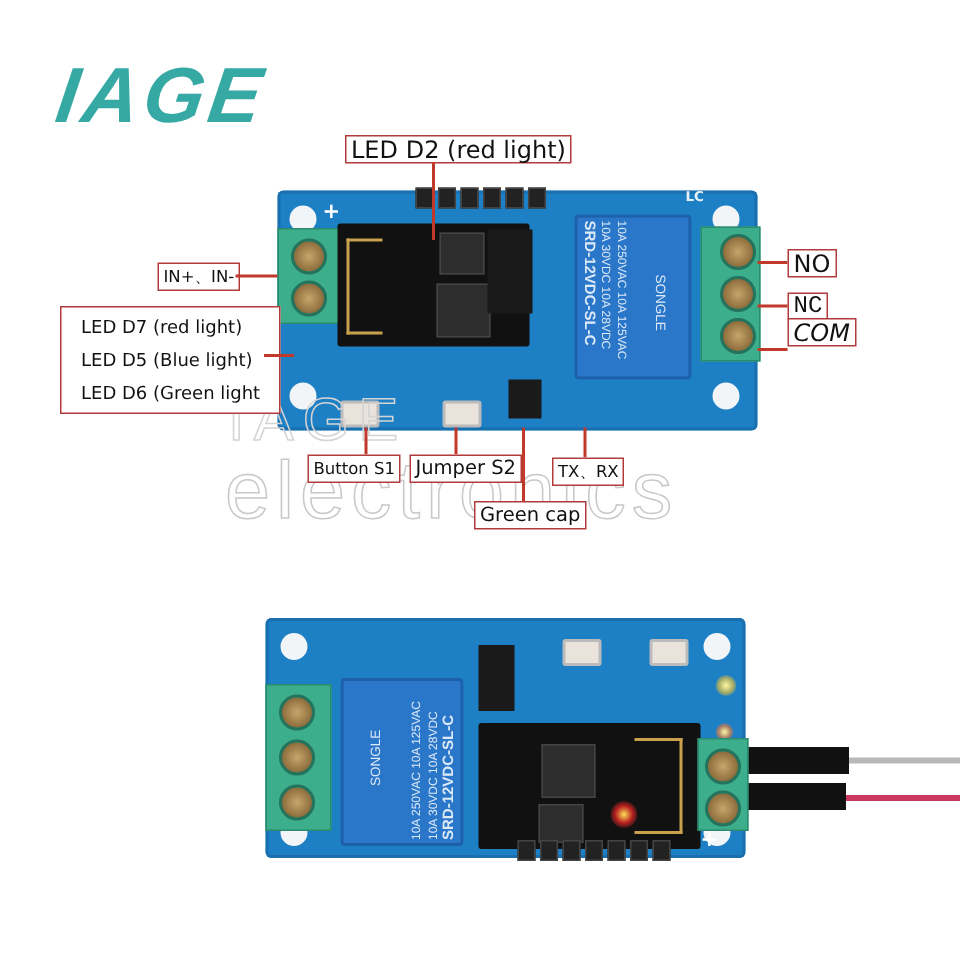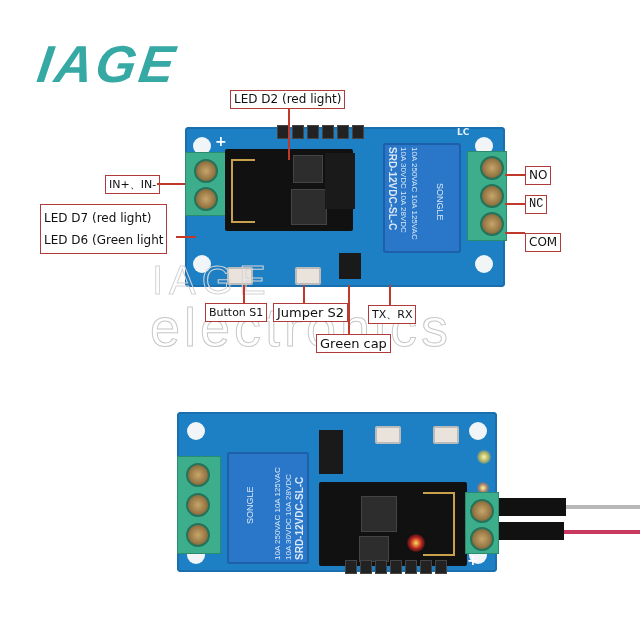--- a/index.html
+++ b/index.html
@@ -1,22 +1,22 @@
 <!DOCTYPE html>
 <html><head>
 <meta charset="utf-8">
 <style>
   html,body{margin:0;padding:0;background:#fff;}
   body{width:640px;height:640px;position:relative;overflow:hidden;font-family:"DejaVu Sans","Liberation Sans",sans-serif;}
   .abs{position:absolute;}
   .logo{left:38px;top:38px;font-family:"Liberation Sans",sans-serif;font-weight:900;font-style:italic;font-size:52px;color:#36a9a4;letter-spacing:3px;transform:skewX(-8deg);line-height:1;}
   .watermark{left:150px;top:300px;font-family:"Liberation Sans",sans-serif;font-size:54px;color:transparent;-webkit-text-stroke:1px #c8c8c8;letter-spacing:4px;line-height:1;}
   .watermark-top{left:152px;top:258px;font-family:"Liberation Sans",sans-serif;font-size:40px;color:transparent;-webkit-text-stroke:1px #d4d4d4;letter-spacing:6px;}
-  .label{border:1.5px solid #b13a3a;background:#fff;color:#111;font-size:12px;padding:1px 3px;white-space:nowrap;line-height:15px;}
-  .label-multi{border:1.5px solid #b13a3a;background:#fff;color:#111;font-size:12px;padding:2px 3px;line-height:22px;}
+  .label{border:1.5px solid #b13a3a;background:#fff;color:#111;font-size:16px;padding:1px 3px;white-space:nowrap;line-height:15px;}
+  .label-multi{border:1.5px solid #b13a3a;background:#fff;color:#111;font-size:12px;padding:2px 13px;line-height:22px;}
   .line{background:#c0392b;}
   .board{background:#1d7fc4;border-radius:4px;box-shadow:inset 0 0 0 2px #1a6fae;}
   .hole{width:18px;height:18px;border-radius:50%;background:#f1f5f8;}
   .relay{background:#2a76c9;border-radius:3px;box-shadow:inset 0 0 0 2px #1d5fa8;color:#dce9f7;font-size:8px;font-family:"Liberation Sans",sans-serif;}
   .term{background:#3cae8c;border:1px solid #2b8b6e;}
   .screw{width:20px;height:20px;border-radius:50%;background:radial-gradient(circle,#c7a66b 0%,#8d6d3c 70%);border:2px solid #24735c;}
   .esp{background:#111;border-radius:2px;}
   .chip{background:#2d2d2d;border:1px solid #444;}
   .header-pin{width:10px;height:12px;background:#222;border:1px solid #444;}
   .btn{width:22px;height:14px;background:#e9e3dc;border:2px solid #bbb;border-radius:2px;}
@@ -84,29 +84,30 @@
 <div class="abs watermark">electronics</div>
 
 <div class="abs label" style="left:230px;top:90px;">LED D2 (red light)</div>
 <div class="abs line" style="left:288px;top:108px;width:1.5px;height:52px;"></div>
 
 <div class="abs label" style="left:105px;top:175px;font-size:11px;">IN+、IN-</div>
 <div class="abs line" style="left:157px;top:183px;width:28px;height:1.5px;"></div>
 
 <div class="abs label-multi" style="left:40px;top:204px;">
   <div>LED D7 (red light)</div>
+  <div>LED D5 (Blue light)</div>
   <div>LED D6 (Green light</div>
 </div>
 <div class="abs line" style="left:176px;top:236px;width:20px;height:1.5px;"></div>
 
 <div class="abs label" style="left:525px;top:166px;">NO</div>
 <div class="abs line" style="left:505px;top:174px;width:20px;height:1.5px;"></div>
 <div class="abs label" style="left:525px;top:195px;font-family:Liberation Mono, monospace;">NC</div>
 <div class="abs line" style="left:505px;top:203px;width:20px;height:1.5px;"></div>
-<div class="abs label" style="left:525px;top:233px;">COM</div>
+<div class="abs label" style="left:525px;top:212px;font-style:italic;">COM</div>
 <div class="abs line" style="left:505px;top:232px;width:20px;height:1.5px;"></div>
 
 <div class="abs line" style="left:243px;top:285px;width:1.5px;height:18px;"></div>
 <div class="abs label" style="left:205px;top:303px;font-size:11px;">Button S1</div>
 <div class="abs line" style="left:303px;top:285px;width:1.5px;height:18px;"></div>
 <div class="abs label" style="left:273px;top:303px;font-size:13px;">Jumper S2</div>
 <div class="abs line" style="left:389px;top:285px;width:1.5px;height:20px;"></div>
 <div class="abs label" style="left:368px;top:305px;font-size:11px;">TX、RX</div>
 <div class="abs line" style="left:348px;top:285px;width:1.5px;height:50px;"></div>
 <div class="abs label" style="left:316px;top:334px;font-size:13px;">Green cap</div>

